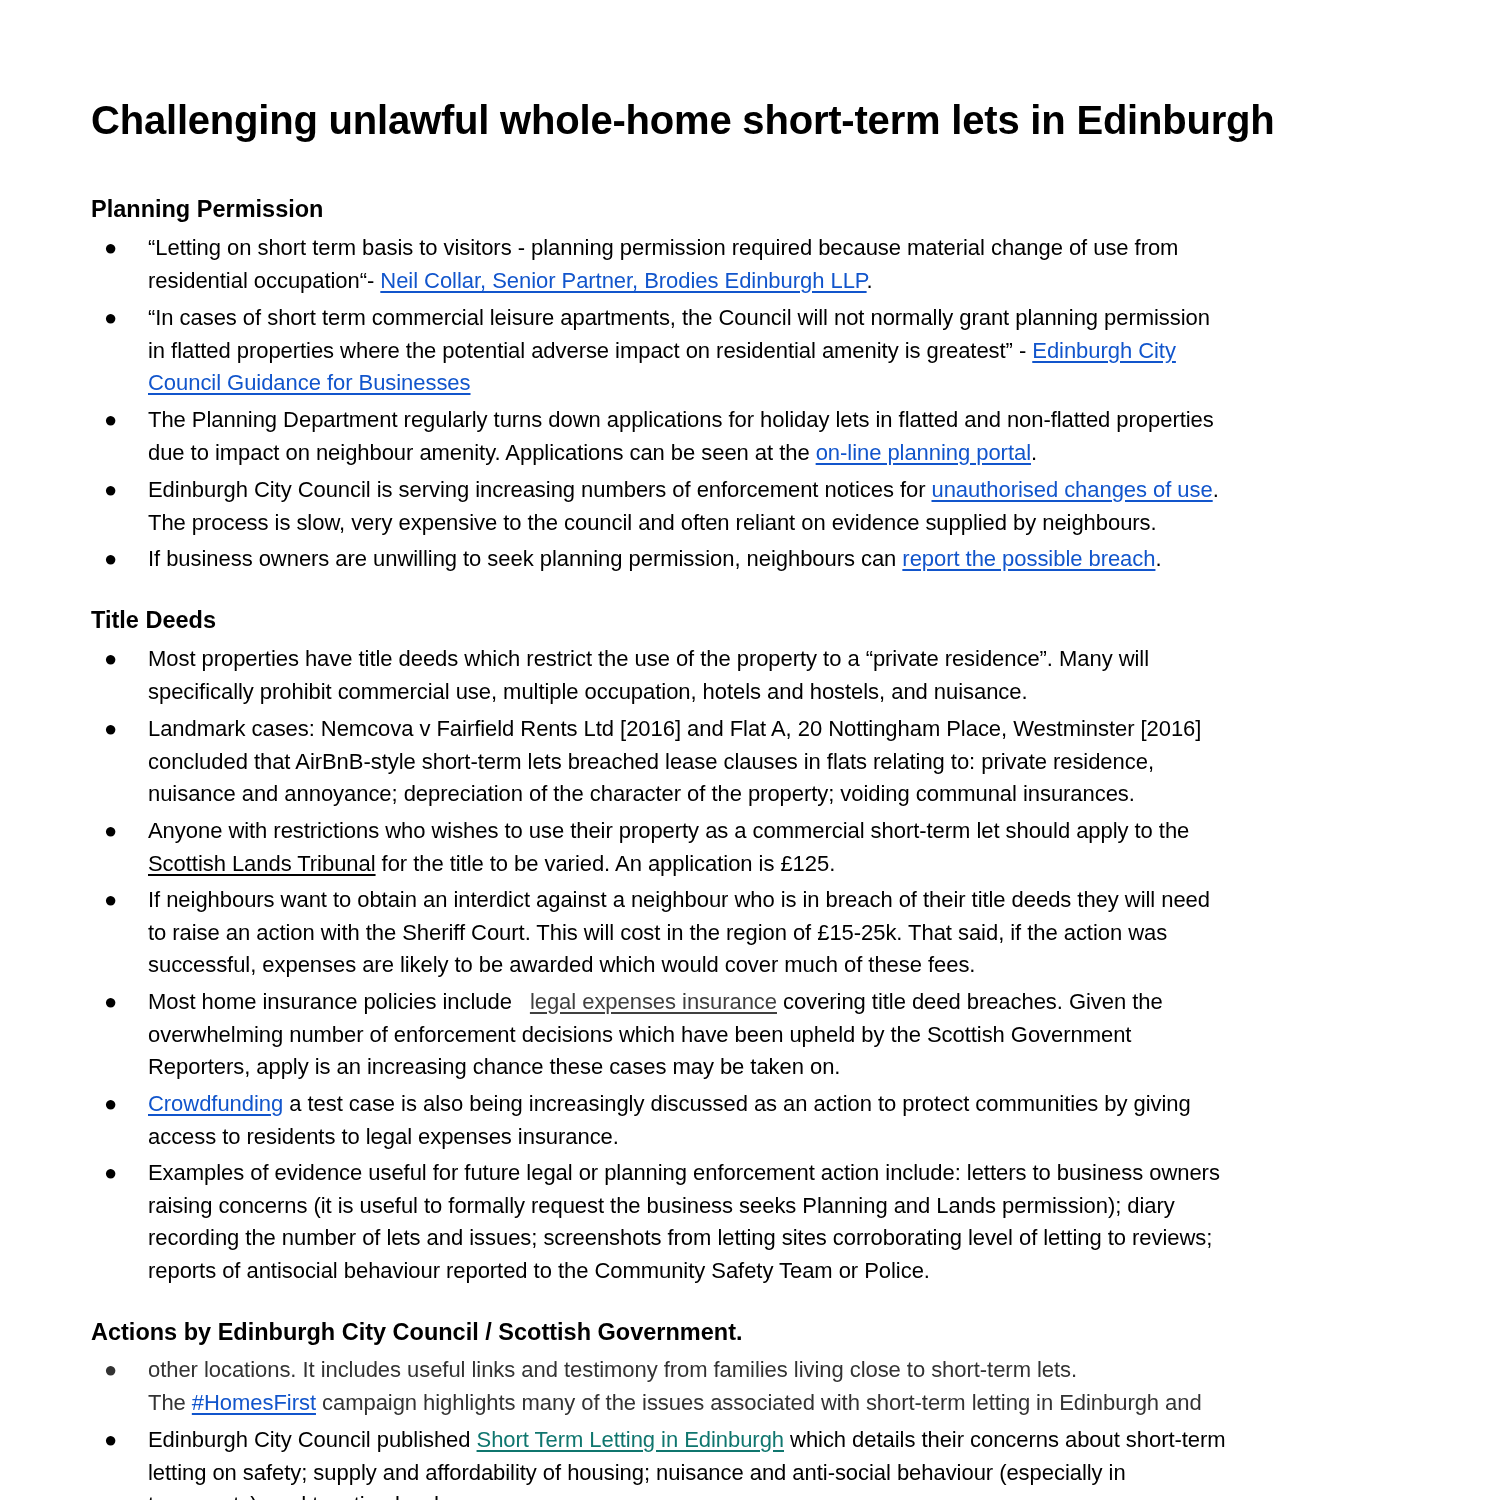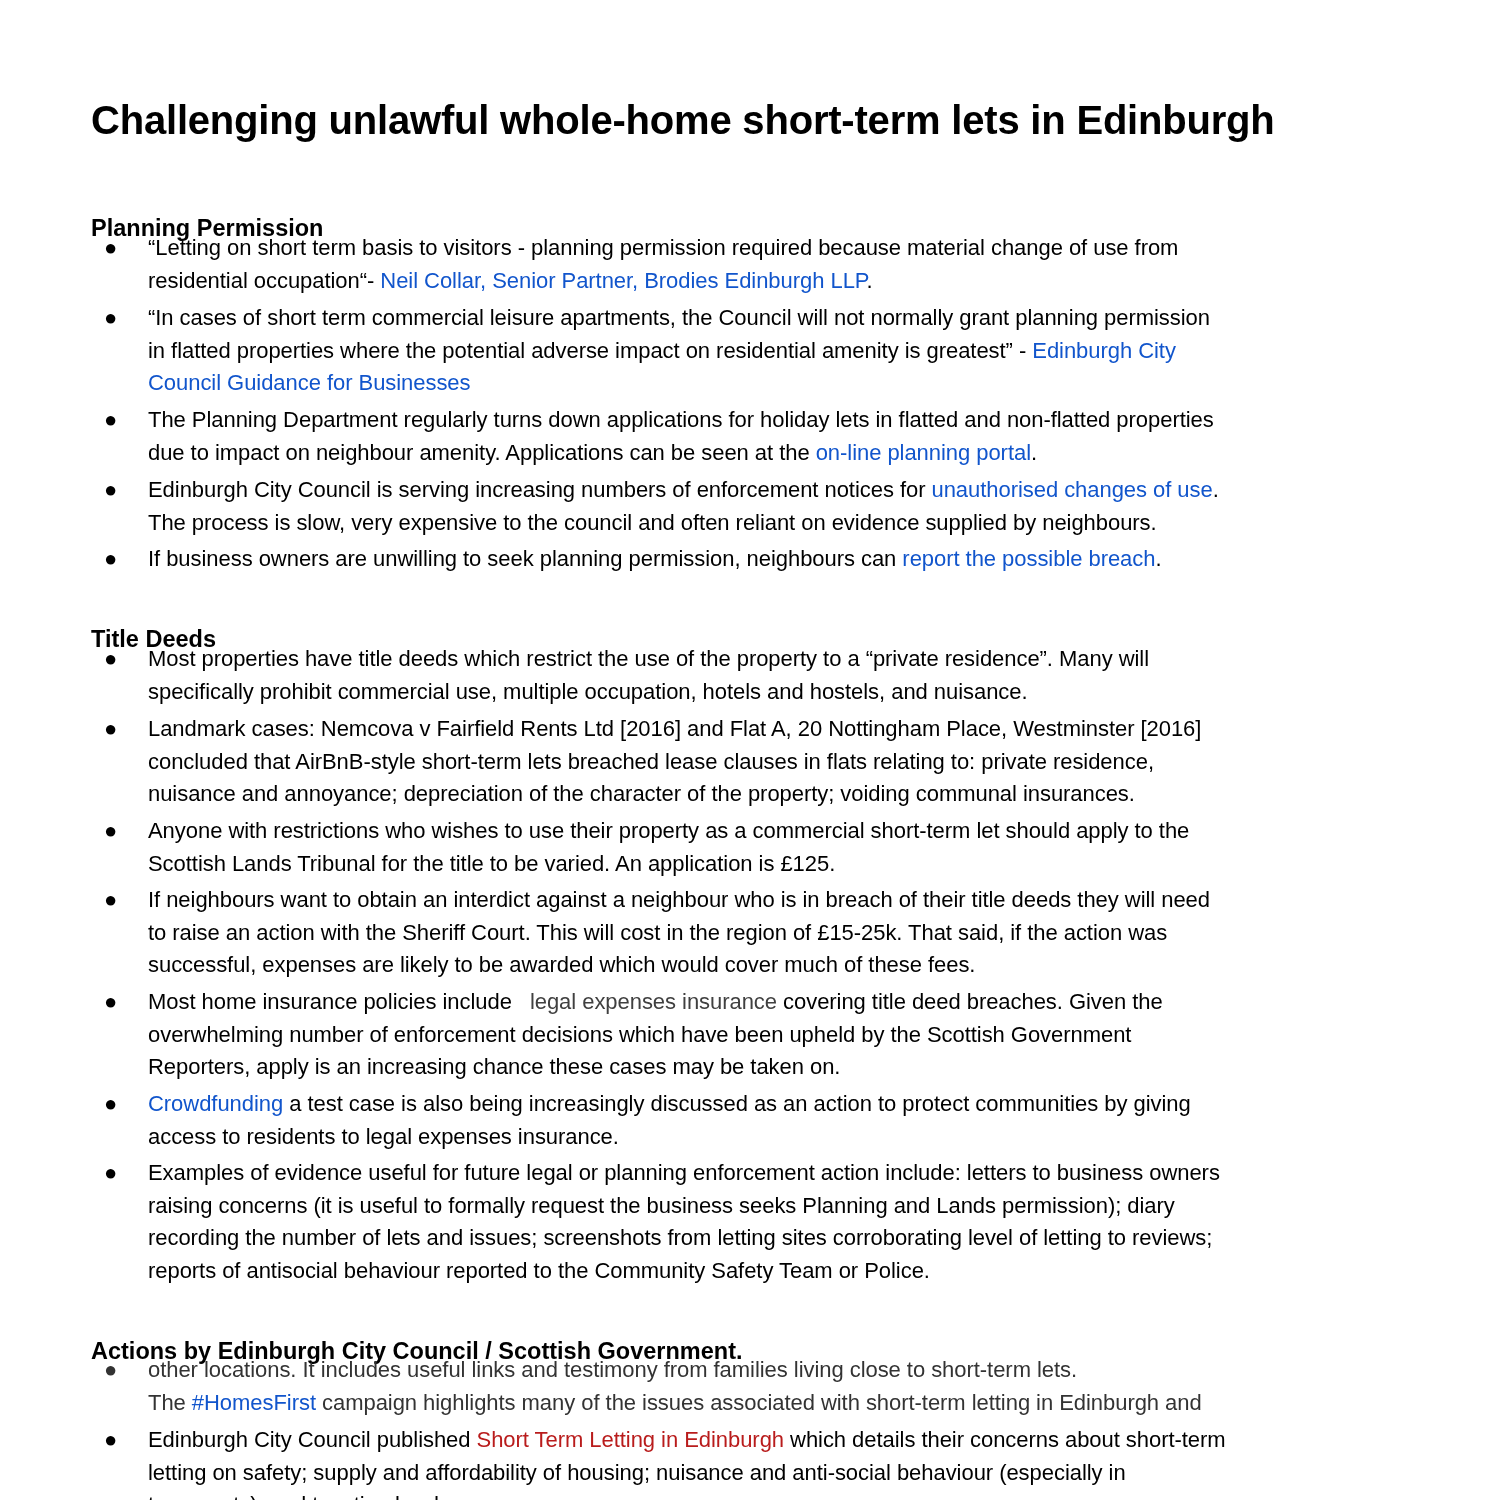--- a/index.html
+++ b/index.html
@@ -1,25 +1,25 @@
 <!DOCTYPE html>
 <html><head>
 <meta charset="utf-8">
 <style>
   html, body { margin: 0; padding: 0; background: #ffffff; }
   body { width: 1500px; height: 1500px; overflow: hidden; position: relative;
          font-family: "Liberation Sans", "DejaVu Sans", sans-serif; color: #000; }
   .page { position: absolute; left: 0; top: 0; width: 1500px; height: 1500px; }
   .title { position: absolute; left: 91px; top: 98px; font-size: 40px; font-weight: bold; letter-spacing: -0.2px; white-space: nowrap; }
-  .h2 { position: absolute; left: 91px; font-size: 23.5px; font-weight: bold; white-space: nowrap; margin-top: 19px; }
+  .h2 { position: absolute; left: 91px; font-size: 23.5px; font-weight: bold; white-space: nowrap; }
   .bullet { position: absolute; left: 104px; font-size: 22px; line-height: 32.7px; }
   .bullet .dot { position: absolute; left: 0; top: 0; width: 20px; }
   .bullet .txt { position: absolute; left: 44px; width: 1260px; white-space: nowrap; }
   .line { display: block; height: 32.7px; white-space: nowrap; letter-spacing: -0.05px; }
-  a { color: #1155cc; text-underline-offset: 3px; }
+  a { color: #1155cc; text-decoration: underline; text-underline-offset: 3px; }
   .gray { color: #333; }
 </style>
 </head>
 <body>
 
 <div class="page">
   <div class="title">Challenging unlawful whole-home short-term lets in Edinburgh</div>
   <div id="content">
       <div class="h2" style="top: 196px;">Planning Permission</div>
       <div class="bullet" style="top: 232px;">
@@ -116,19 +116,19 @@
       <div class="bullet gray" style="top: 1354px;">
         <span class="dot">●</span>
         <div class="txt">
           <span class="line"><span>other locations. It includes useful links and testimony from families living close to short-term lets.</span></span>
           <span class="line"><span>The </span><a style="color: rgb(17, 85, 204);">#HomesFirst</a><span> campaign highlights many of the issues associated with short-term letting in Edinburgh and</span></span>
         </div>
       </div>
       <div class="bullet" style="top: 1424px;">
         <span class="dot">●</span>
         <div class="txt">
-          <span class="line"><span>Edinburgh City Council published </span><a style="color: #b91c1c;">Short Term Letting in Edinburgh</a><span> which details their concerns about short-term</span></span>
+          <span class="line"><span>Edinburgh City Council published </span><a style="color: #0f766e;">Short Term Letting in Edinburgh</a><span> which details their concerns about short-term</span></span>
           <span class="line"><span>letting on safety; supply and affordability of housing; nuisance and anti-social behaviour (especially in</span></span>
           <span class="line"><span>tenements); and taxation burdens.</span></span>
         </div>
       </div>
     </div>
 </div>
 
 </body></html>

